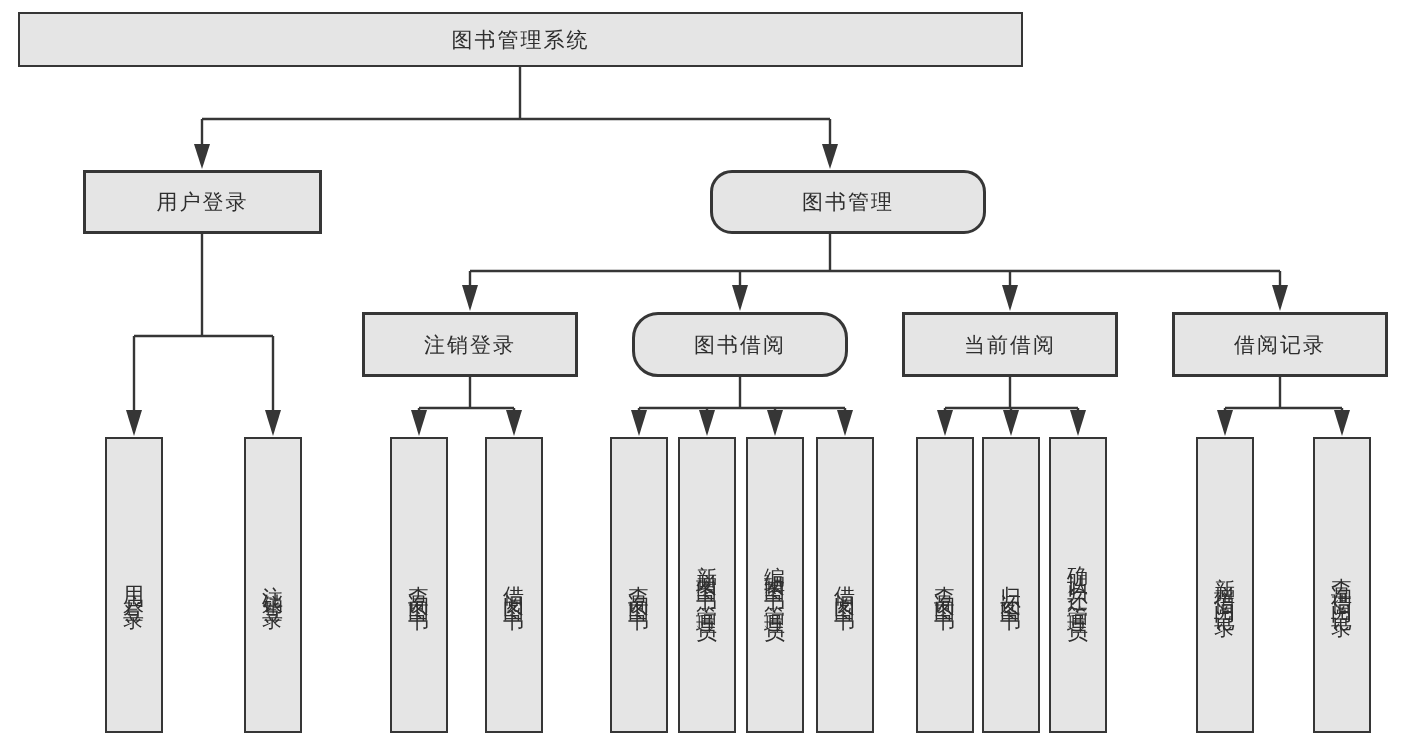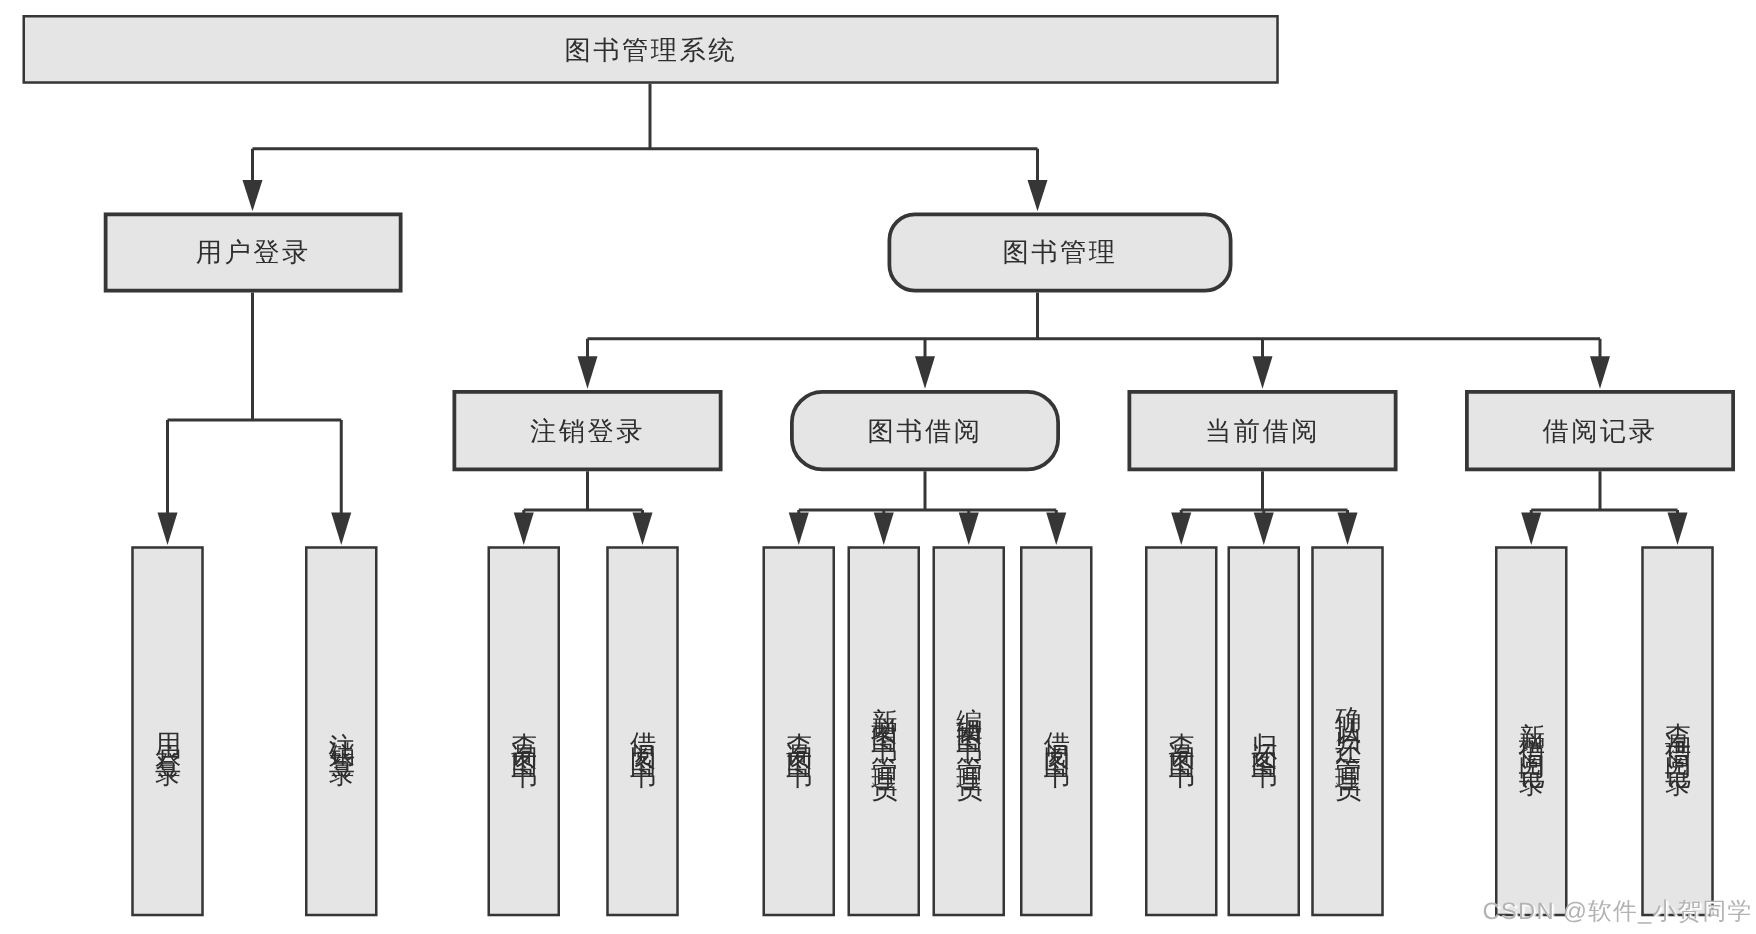--- a/index.html
+++ b/index.html
@@ -179,14 +179,13 @@
     <g>
       <path d="M1280 377 V408"></path>
       <path d="M1225 408 H1342"></path>
       <path d="M1225 408 V411"></path>
       <path d="M1342 408 V411"></path>
       <polygon points="1217,410 1233,410 1225,436"></polygon>
       <polygon points="1334,410 1350,410 1342,436"></polygon>
     </g>
   </svg>
 
-  <div class="watermark">CSDN @软件_小贺同学</div>
 </div>
 
 </body></html>

